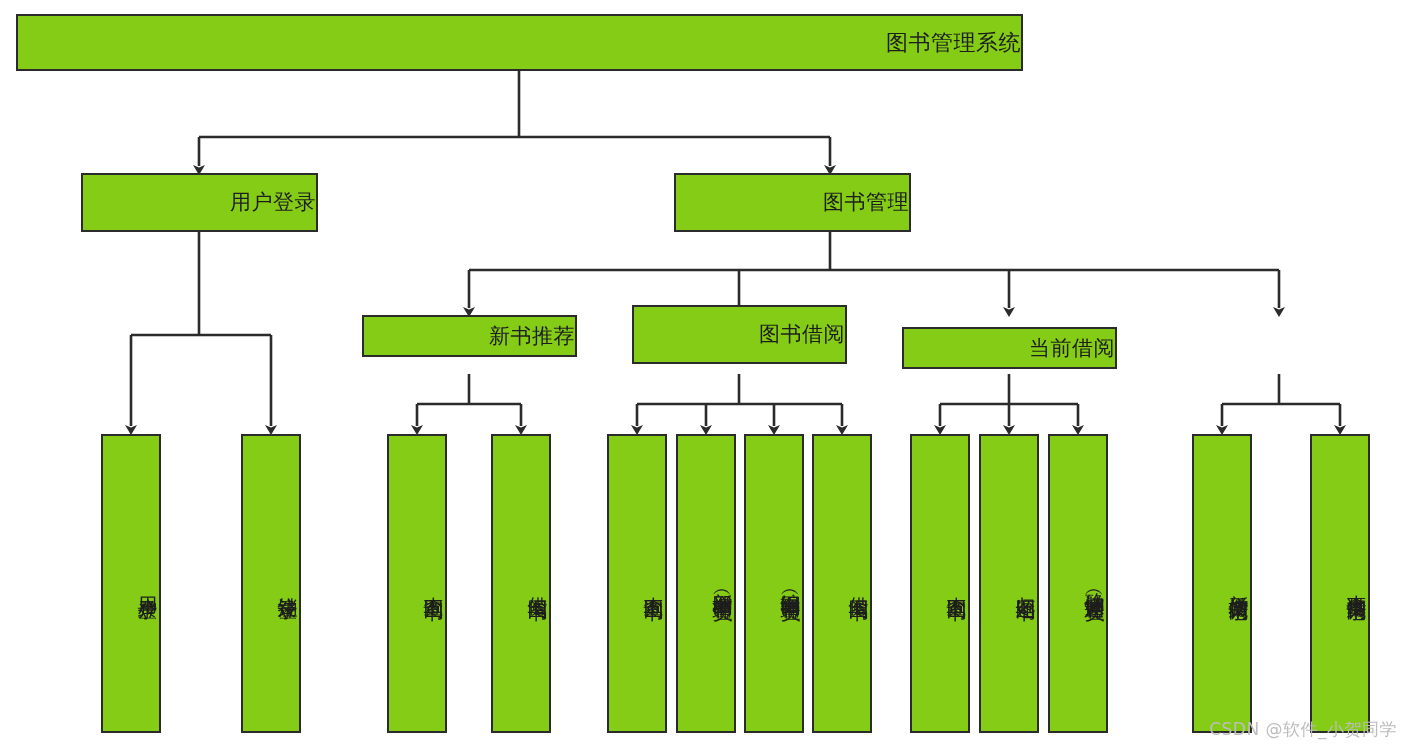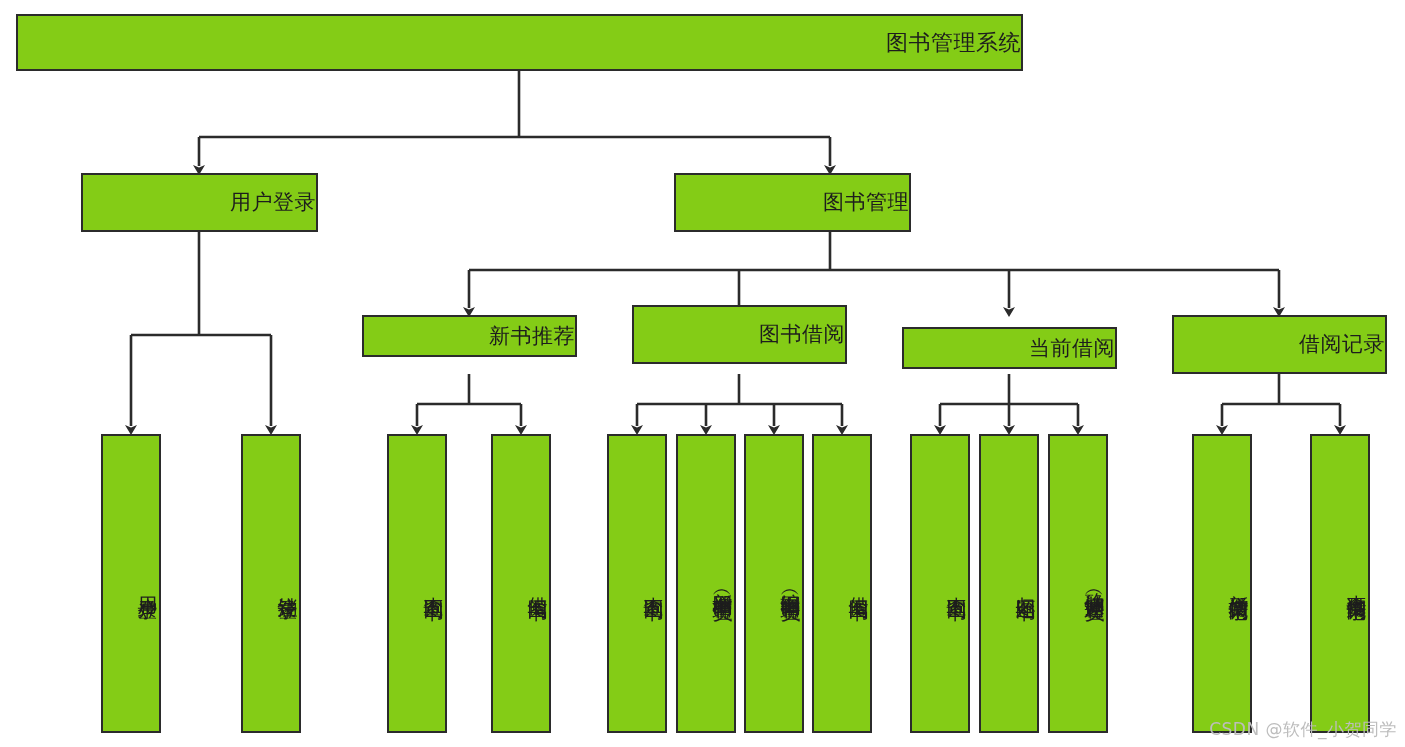--- a/index.html
+++ b/index.html
@@ -133,23 +133,20 @@
 
   <div class="node" style="left:362px; top:315px; width:215px; height:42px;">
     <span class="label">新书推荐</span>
   </div>
   <div class="node" style="left:632px; top:305px; width:215px; height:59px;">
     <span class="label">图书借阅</span>
   </div>
   <div class="node" style="left:902px; top:315px; width:215px; height:42px;margin-top:12px;">
     <span class="label">当前借阅</span>
   </div>
-  <div class="node" style="left:1172px; top:315px; width:215px; height:59px;">
-    <span class="label">借阅记录</span>
-  </div>
 
   <div class="node vertical" style="left:101px; top:434px; width:60px; height:299px;">
     <span class="label">用户登录</span>
   </div>
   <div class="node vertical" style="left:241px; top:434px; width:60px; height:299px;">
     <span class="label">注销登录</span>
   </div>
 
   <div class="node vertical" style="left:387px; top:434px; width:60px; height:299px;">
     <span class="label">查询图书</span>

